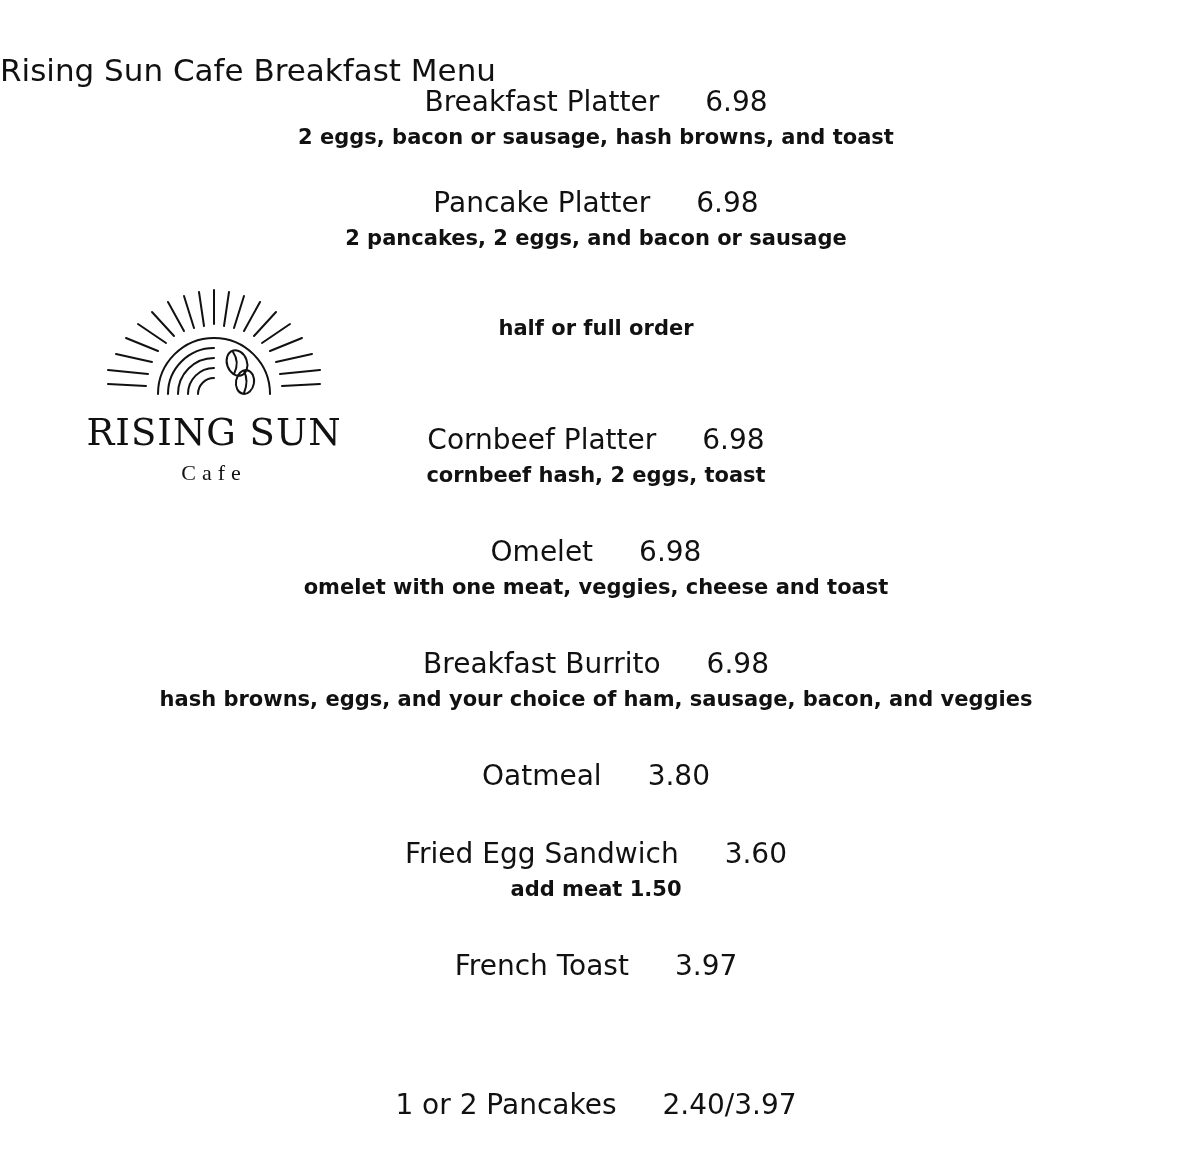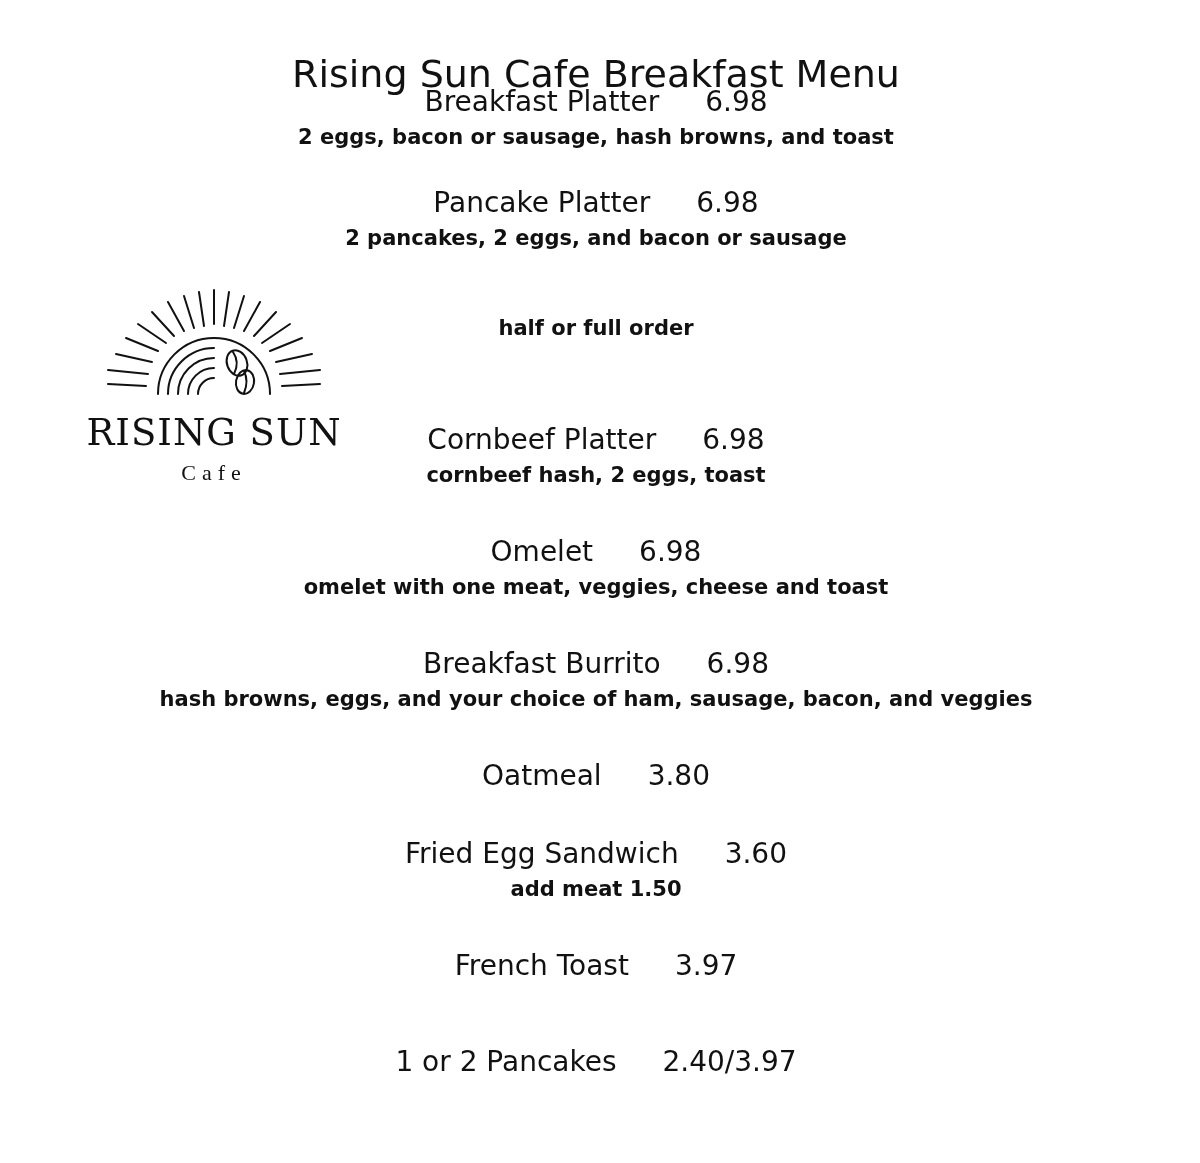--- a/index.html
+++ b/index.html
@@ -1,17 +1,17 @@
 <!DOCTYPE html>
 <html><head>
 <meta charset="utf-8">
 <style>
   html, body { margin:0; padding:0; background:#ffffff; }
   body { width:1200px; height:1163px; position:relative; overflow:hidden; font-family:"DejaVu Sans", sans-serif; color:#111; }
-  .title { position:absolute; left:0; width:1192px; top:24px; text-align:center; font-size:38px; line-height:50px; font-weight:normal; }
+  .title { position:absolute; left:0; width:1192px; top:24px; font-size:31px; line-height:50px; font-weight:normal; }
   .item { position:absolute; left:0; width:1192px; text-align:center; }
   .name-line { font-size:28px; line-height:34px; white-space:pre; }
   .name-line .price { margin-left:46px; }
   .desc { font-size:21px; line-height:28px; margin-top:4px;font-weight:bold; }
   .logo { position:absolute; left:86px; top:284px; width:256px; height:210px; }
   .logo-word { position:absolute; left:0; top:128px; width:256px; text-align:center; font-family:"DejaVu Serif", serif; font-weight:normal; font-size:37px; letter-spacing:1px; line-height:42px; }
   .logo-cafe { position:absolute; left:0; top:176px; width:256px; text-align:center; font-family:Liberation Serif, serif; font-size:22px; letter-spacing:6px; line-height:26px; }
 </style>
 </head>
 <body>
@@ -94,19 +94,19 @@
 
 <div class="item" style="top:837px">
   <div class="name-line"><span>Fried Egg Sandwich</span><span class="price">3.60</span></div>
   <div class="desc">add meat 1.50</div>
 </div>
 
 <div class="item" style="top:949px">
   <div class="name-line"><span>French Toast</span><span class="price">3.97</span></div>
 </div>
 
-<div class="item" style="top:1045px">
+<div class="item" style="top:1088px">
   <div class="name-line"><span>1 or 2 Pancakes</span><span class="price">2.40/3.97</span></div>
 </div>
 
 <div class="item" style="top:1174px">
   <div class="name-line"><span>2 Eggs</span><span class="price">2.99</span></div>
 </div>
 
 </body></html>

